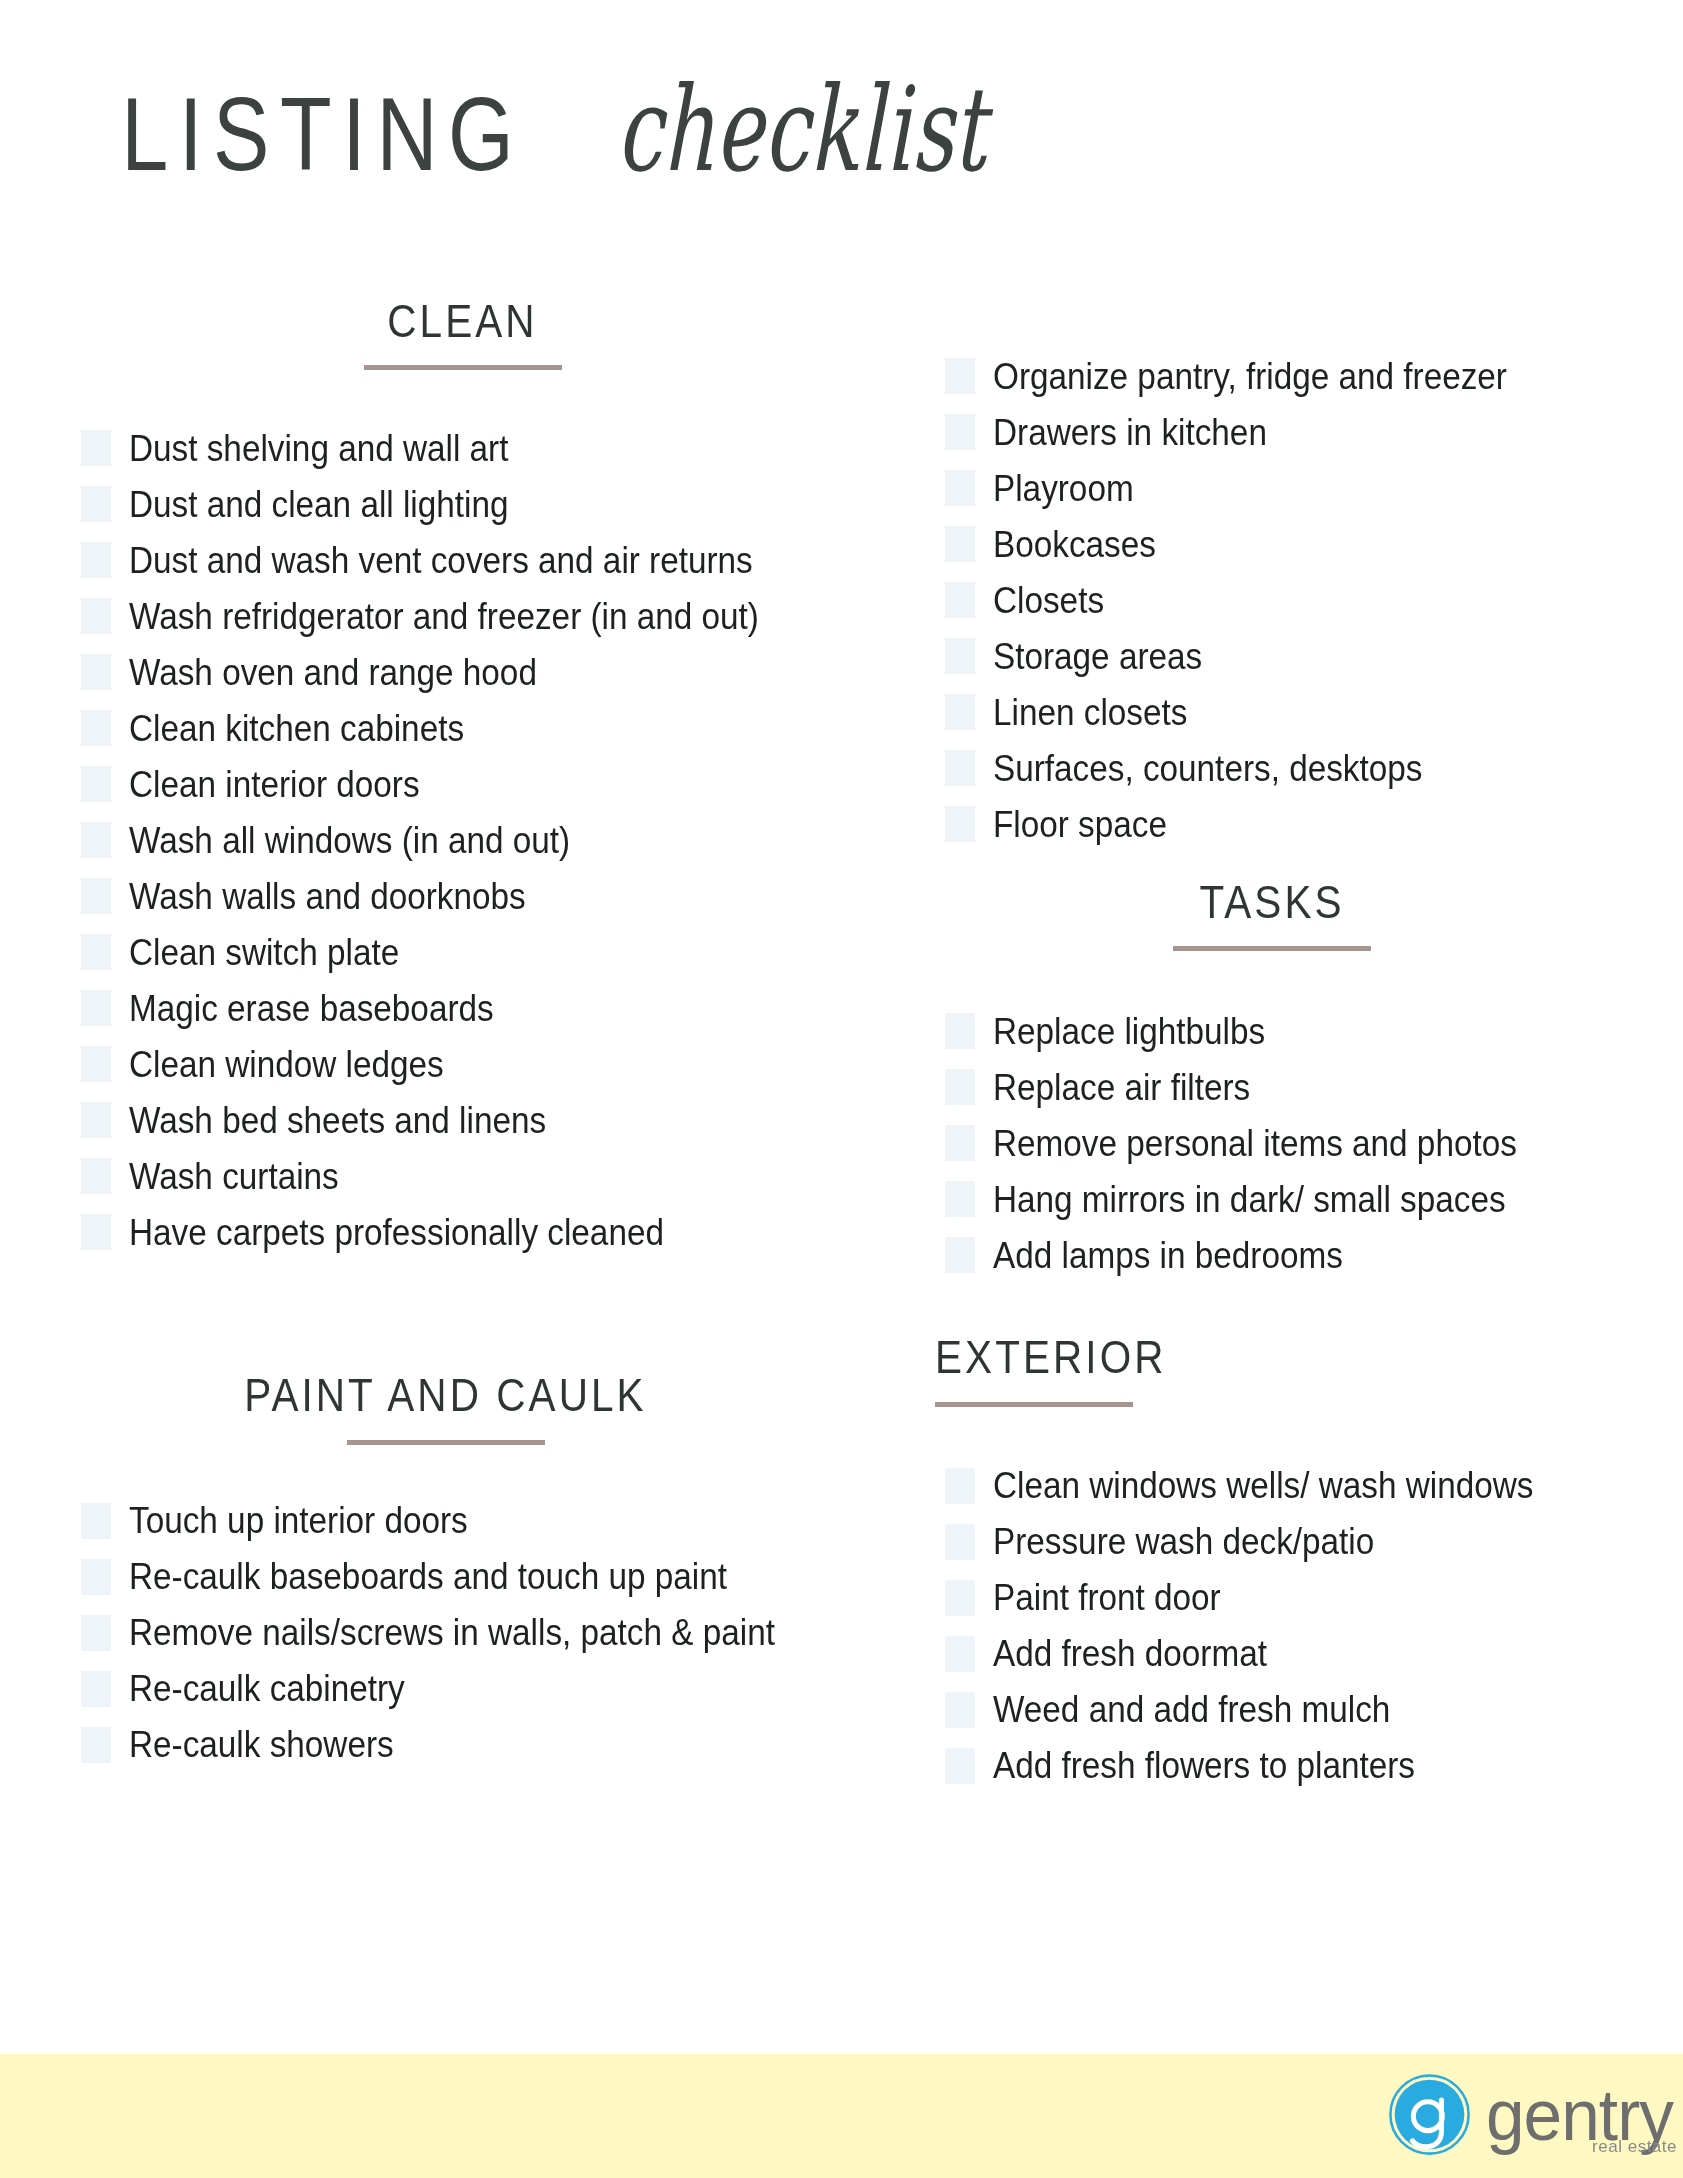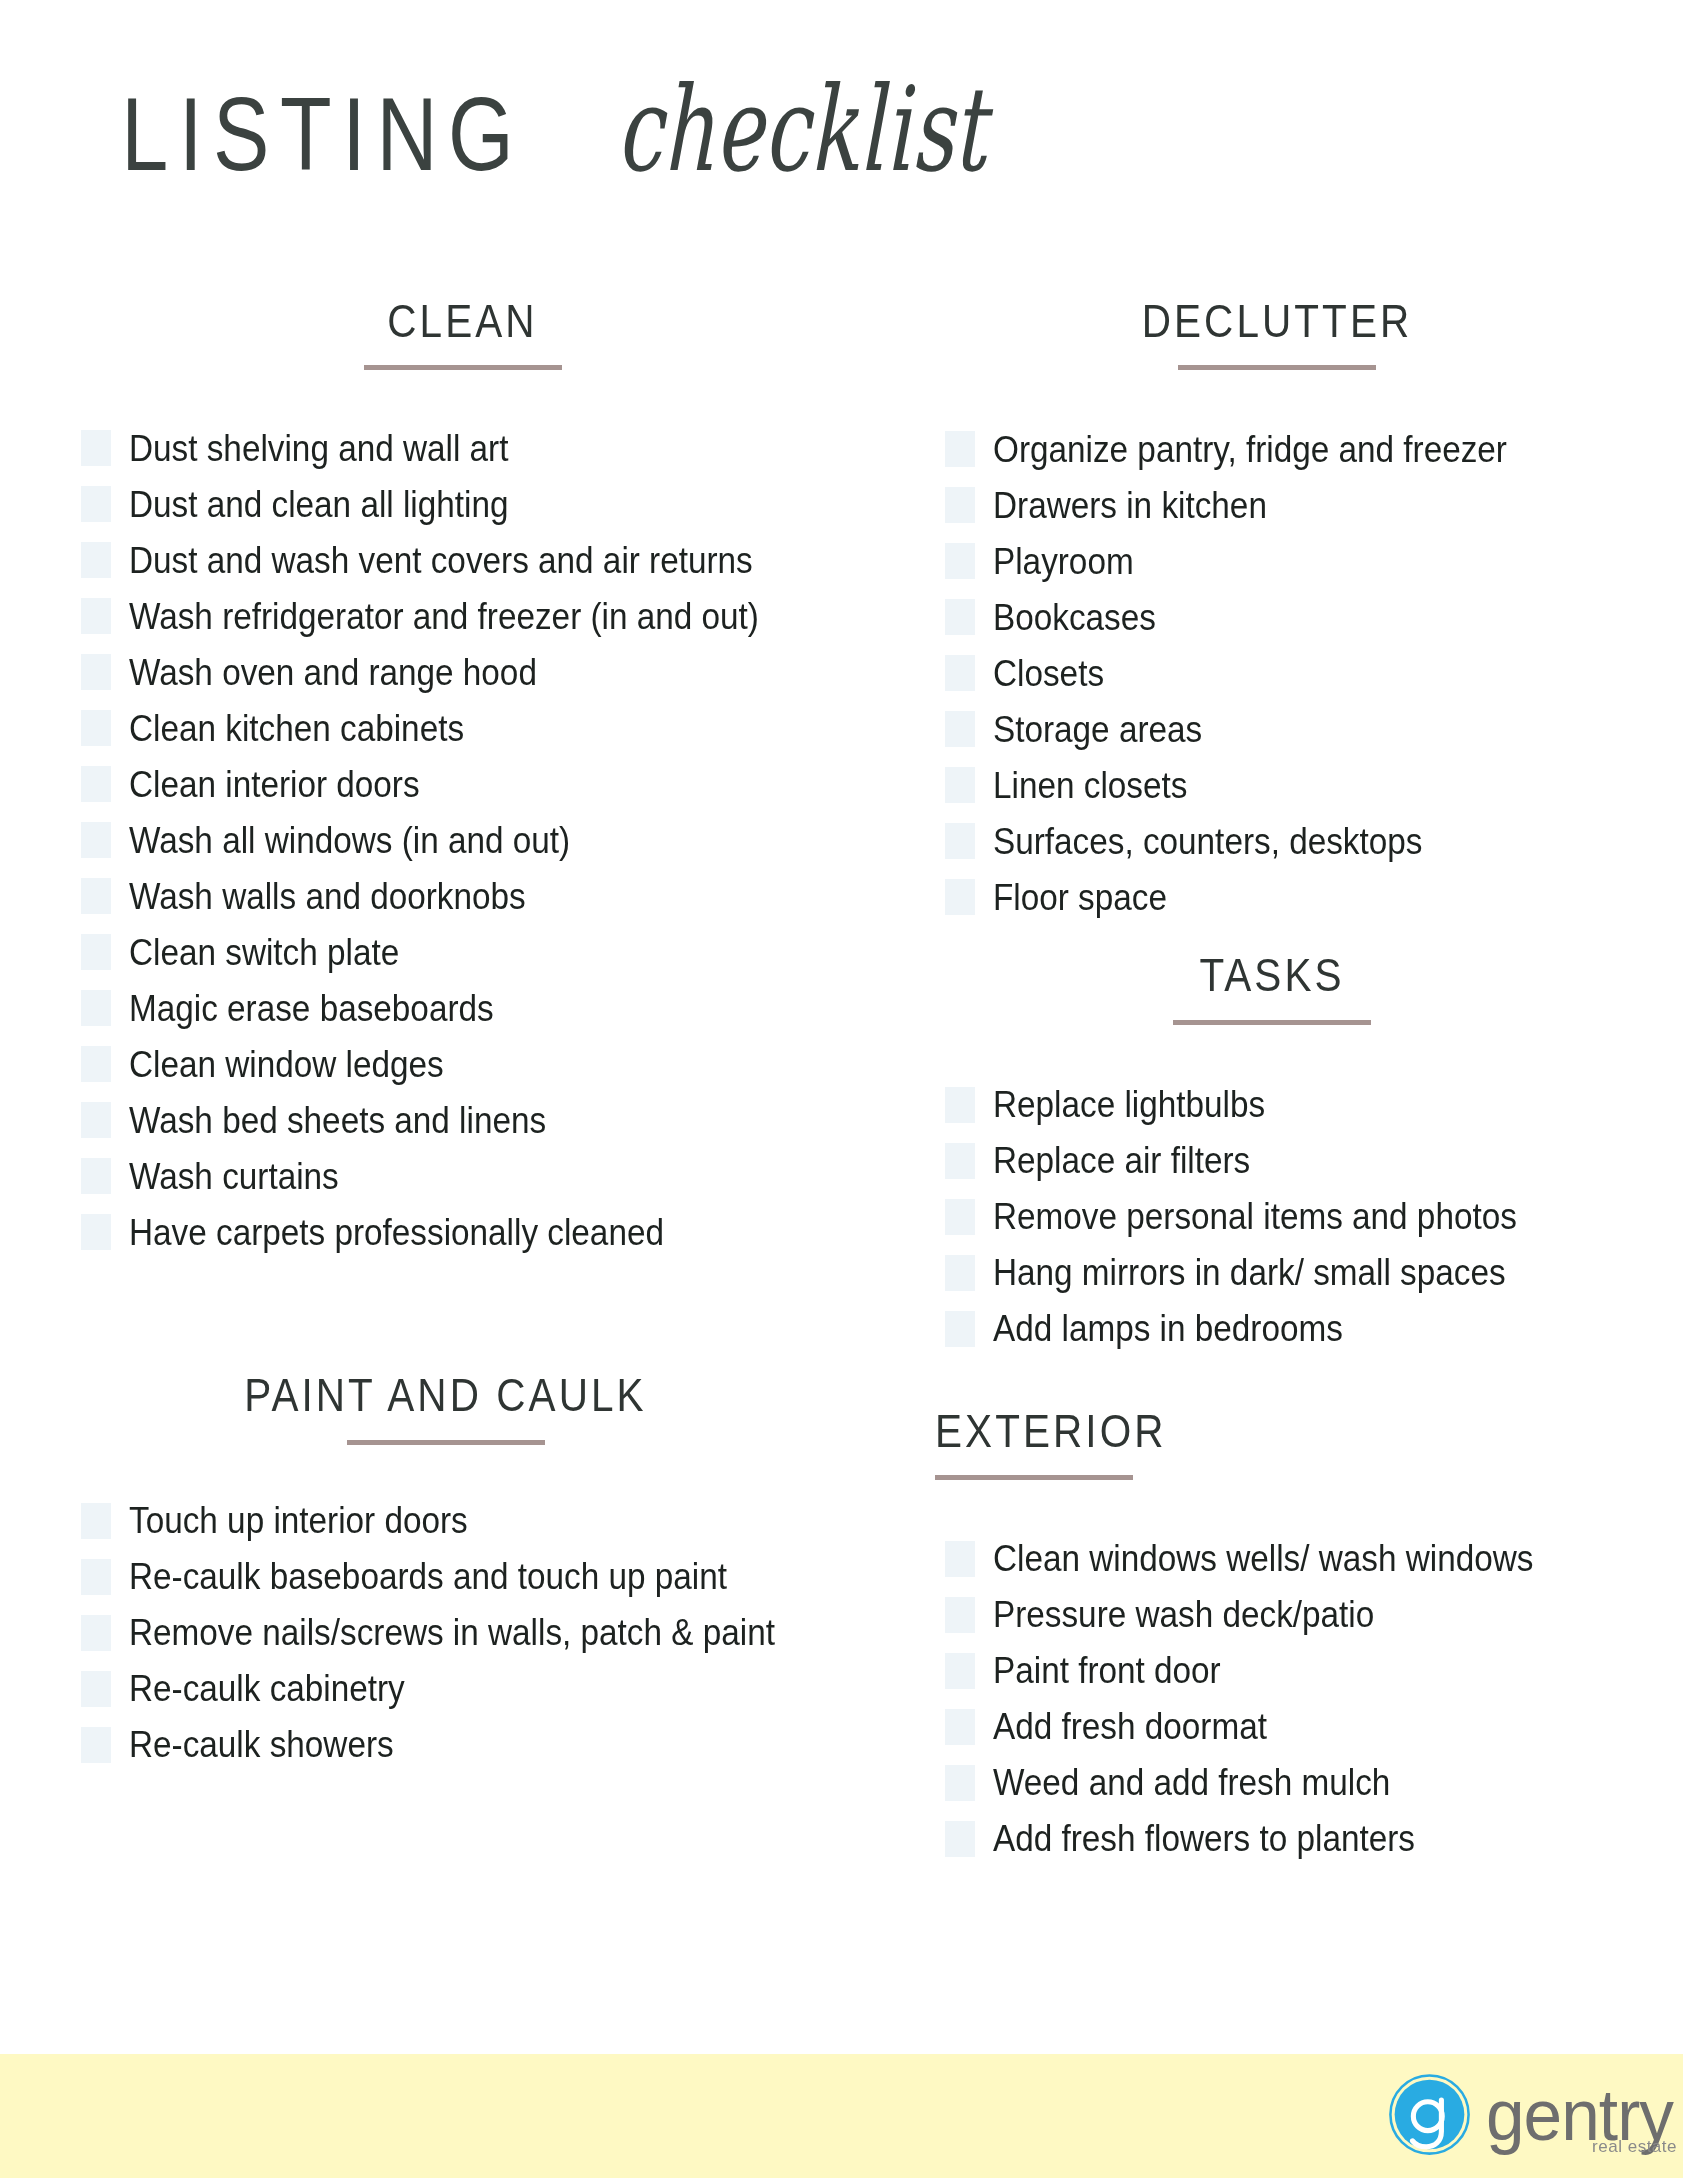--- a/index.html
+++ b/index.html
@@ -289,24 +289,20 @@
             <span class="box"></span>
             <span class="label">Re-caulk showers</span>
           </li>
       </ul>
     </div>
   </div>
 
   <div class="col-right">
 
     <div class="section">
-      <div style="padding-left:20px;">
-        <div class="sec-head center">DECLUTTER</div>
-        <div class="rule center"></div>
-      </div>
       <ul class="list" style="margin-top:51px; padding-left:94px;">
         <li class="item">
             <span class="box"></span>
             <span class="label">Organize pantry, fridge and freezer</span>
           </li>
         <li class="item">
             <span class="box"></span>
             <span class="label">Drawers in kitchen</span>
           </li>
         <li class="item">

